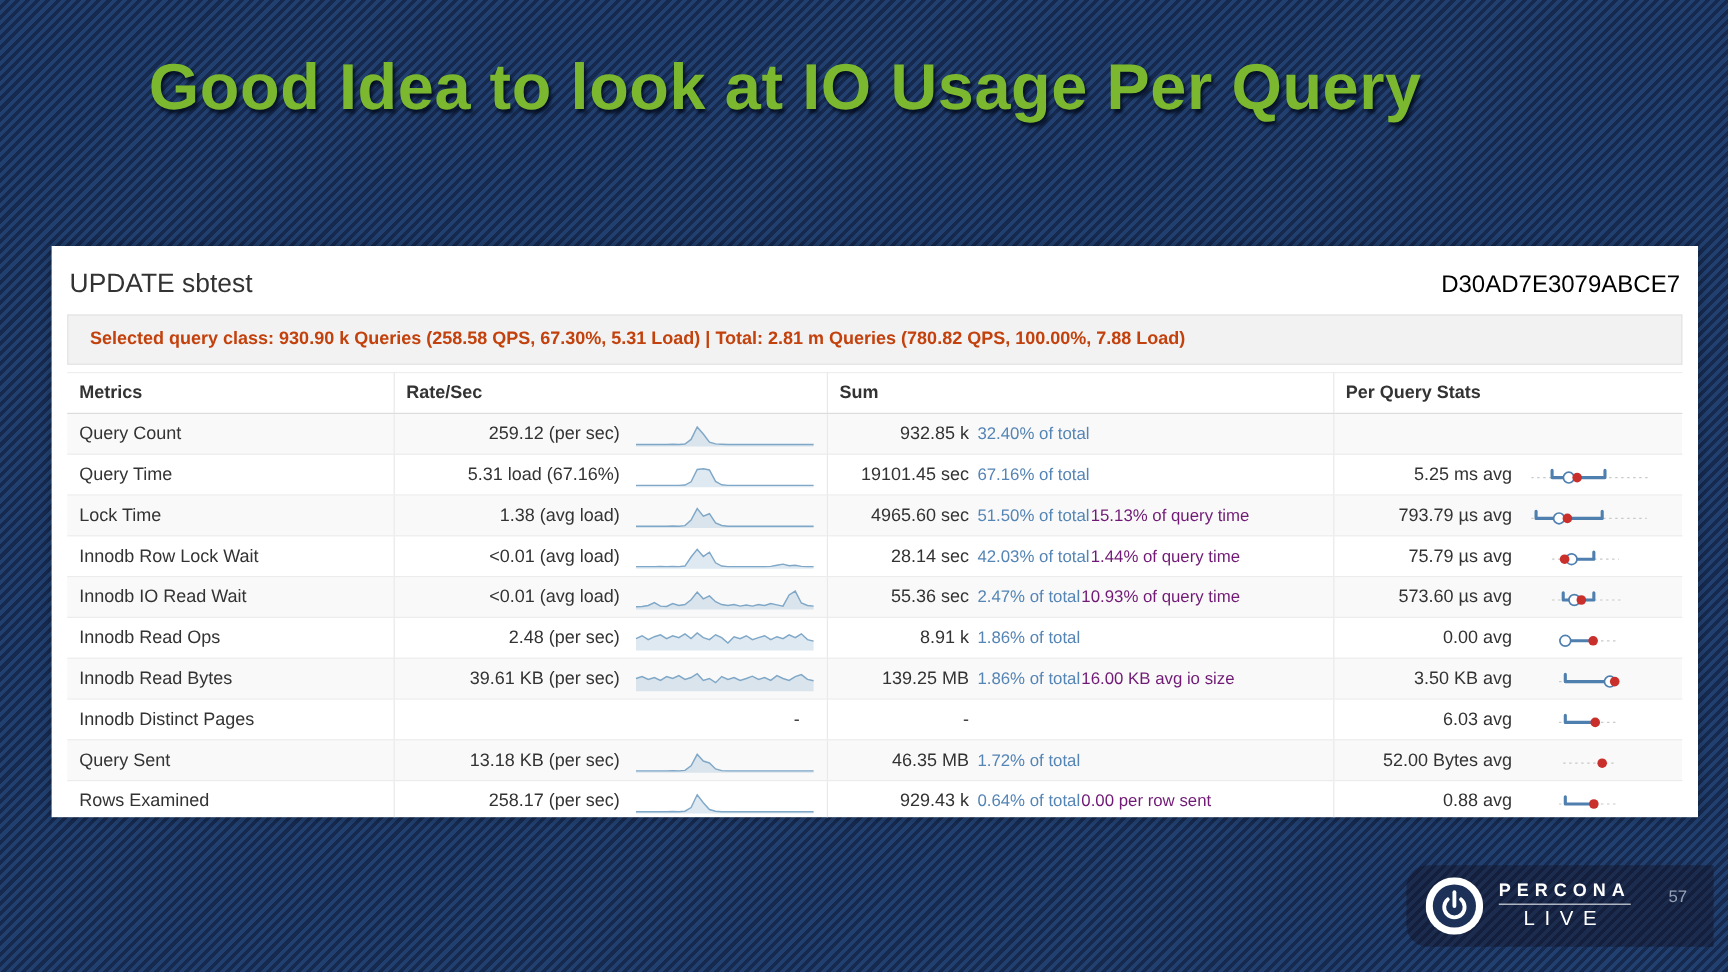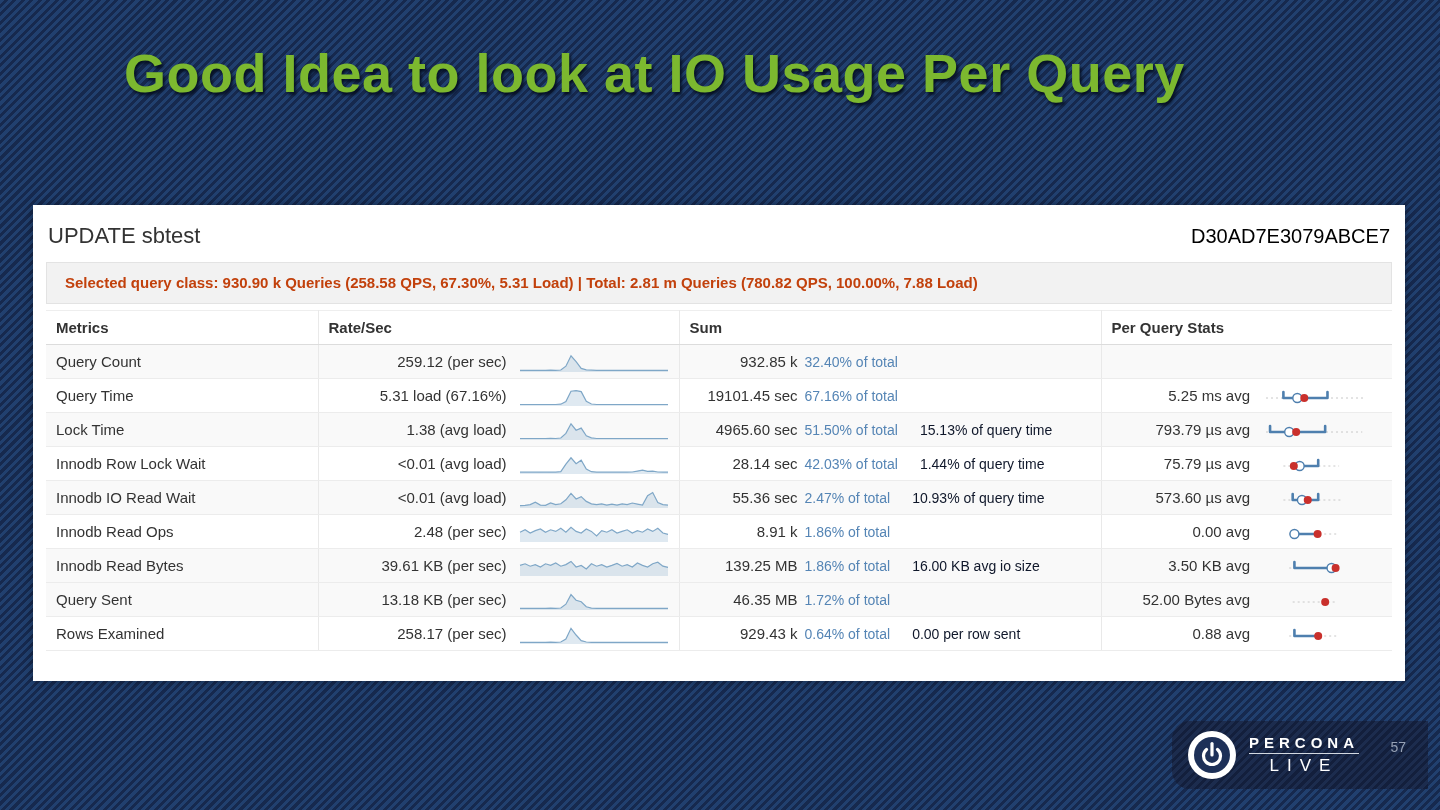--- a/index.html
+++ b/index.html
@@ -8,21 +8,21 @@
     background-color:#1e3a6d;
     background-image:repeating-linear-gradient(135deg,#21406f 0px,#21406f 3px,#16294e 3px,#16294e 6px);
     font-family:"Liberation Sans",sans-serif;
   }
   .slide-title{
     position:absolute;left:112px;top:30px;margin:12px;
     font-size:54px;font-weight:bold;color:#7cb82f;letter-spacing:.5px;
     text-shadow:2px 3px 3px rgba(4,12,28,.85);
   }
   .panel{
-    position:absolute;left:33px;top:205px;width:1372px;height:476px;
+    position:absolute;left:43px;top:205px;width:1372px;height:476px;
     background:#fff;box-sizing:border-box;padding:10px 13px;overflow:hidden;
     box-shadow:0 0 8px rgba(0,0,0,.35);
   }
   .panel-header{display:flex;justify-content:space-between;align-items:baseline;padding:8px 2px 13px 2px;}
   .query-name{font-size:22px;color:#333;}
   .query-id{font-size:20px;color:#000000;}
   .summary{
     background:#f2f2f2;border:1px solid #e3e3e3;height:40px;line-height:40px;
     padding:0 18px;font-size:15px;font-weight:bold;color:#c2410c;margin-bottom:6px;
     white-space:nowrap;overflow:hidden;
@@ -39,21 +39,21 @@
     white-space:nowrap;overflow:hidden;
   }
   tr.odd td{background:#f9f9f9;}
   .rate-flex,.pqs-flex{display:flex;align-items:center;}
   .rate-text{flex:1;text-align:right;padding-right:12px;}
   .pqs-text{flex:1;text-align:right;padding-right:16px;}
   svg.spark{width:150px;height:24px;flex:none;}
   svg.pqs{width:116px;height:24px;flex:none;}
   .sum-main{display:inline-block;min-width:108px;text-align:right;}
   .pct-blue{color:#5585b5;font-size:14px;margin-left:7px;}
-  .pct-green{color:#0f172a;font-size:14px;margin-left:22px;}
+  .pct-green{color:#701a75;font-size:14px;margin-left:1px;}
   .logo-badge{
     position:absolute;right:12px;bottom:21px;width:256px;height:68px;box-sizing:border-box;
     background-image:repeating-linear-gradient(135deg,#1c2c4e 0px,#1c2c4e 3px,#131f3c 3px,#131f3c 6px);
     border-radius:18px 0 0 18px;display:flex;align-items:center;padding-left:16px;
   }
   .brand{margin-left:13px;color:#fff;text-align:center;}
   .brand-top{font-size:15px;font-weight:bold;letter-spacing:5px;}
   .brand-divider{border:none;border-top:1px solid #e8ecf2;margin:2px 0 2px;opacity:.9;}
   .brand-bottom{font-size:17px;font-weight:normal;letter-spacing:8px;}
   .page-number{position:absolute;right:22px;top:18px;color:#96a1b5;font-size:14px;}
@@ -236,20 +236,39 @@
               <span class="pqs-text">3.50 KB avg</span>
               <svg viewBox="0 0 116 24" class="pqs">
                 <line x1="23.200000000000003" y1="14" x2="71.92" y2="14" stroke="#c8c8c8" stroke-width="1" stroke-dasharray="2,3"></line>
                 <path d="M 28.419999999999998 8 L 28.419999999999998 14 L 69.6 14" fill="none" stroke="#4e7fae" stroke-width="2.6" stroke-linejoin="round" stroke-linecap="round"></path>
                 <circle cx="65.53999999999999" cy="14" r="4.5" fill="#ffffff" stroke="#4e7fae" stroke-width="1.4"></circle>
                 <circle cx="69.6" cy="14" r="4" fill="#c9302c"></circle>
               </svg>
             </div>
           </td>
         </tr>
+        <tr class="even">
+          <td>Innodb Distinct Pages</td>
+          <td>
+            <div class="rate-flex">
+              <span class="rate-text">-</span>
+            </div>
+          </td>
+          <td><span class="sum-main">-</span></td>
+          <td>
+            <div class="pqs-flex">
+              <span class="pqs-text">6.03  avg</span>
+              <svg viewBox="0 0 116 24" class="pqs">
+                <line x1="23.200000000000003" y1="14" x2="70.76" y2="14" stroke="#c8c8c8" stroke-width="1" stroke-dasharray="2,3"></line>
+                <path d="M 28.419999999999998 8 L 28.419999999999998 14 L 53.36 14" fill="none" stroke="#4e7fae" stroke-width="2.6" stroke-linejoin="round" stroke-linecap="round"></path>
+                <circle cx="53.36" cy="14" r="4" fill="#c9302c"></circle>
+              </svg>
+            </div>
+          </td>
+        </tr>
         <tr class="odd">
           <td>Query Sent</td>
           <td>
             <div class="rate-flex">
               <span class="rate-text">13.18 KB (per sec)</span>
               <svg viewBox="0 0 150 24" class="spark">
                 <polygon points="1.0,20.4 6.1,20.4 11.2,20.4 16.3,20.4 21.4,20.4 26.5,20.4 31.6,20.2 36.7,20.4 41.8,20.0 46.9,16.2 52.0,6.6 57.1,12.2 62.2,13.8 67.3,18.8 72.4,20.2 77.6,20.4 82.7,20.4 87.8,20.4 92.9,20.4 98.0,20.4 103.1,20.4 108.2,20.4 113.3,20.4 118.4,20.4 123.5,20.4 128.6,20.4 133.7,20.4 138.8,20.4 143.9,20.4 149.0,20.4 149,22 1,22" fill="rgba(127,167,199,0.25)"></polygon>
                 <polyline points="1.0,20.4 6.1,20.4 11.2,20.4 16.3,20.4 21.4,20.4 26.5,20.4 31.6,20.2 36.7,20.4 41.8,20.0 46.9,16.2 52.0,6.6 57.1,12.2 62.2,13.8 67.3,18.8 72.4,20.2 77.6,20.4 82.7,20.4 87.8,20.4 92.9,20.4 98.0,20.4 103.1,20.4 108.2,20.4 113.3,20.4 118.4,20.4 123.5,20.4 128.6,20.4 133.7,20.4 138.8,20.4 143.9,20.4 149.0,20.4" fill="none" stroke="#7fa7c7" stroke-width="1.2"></polyline>
               </svg>
             </div>

